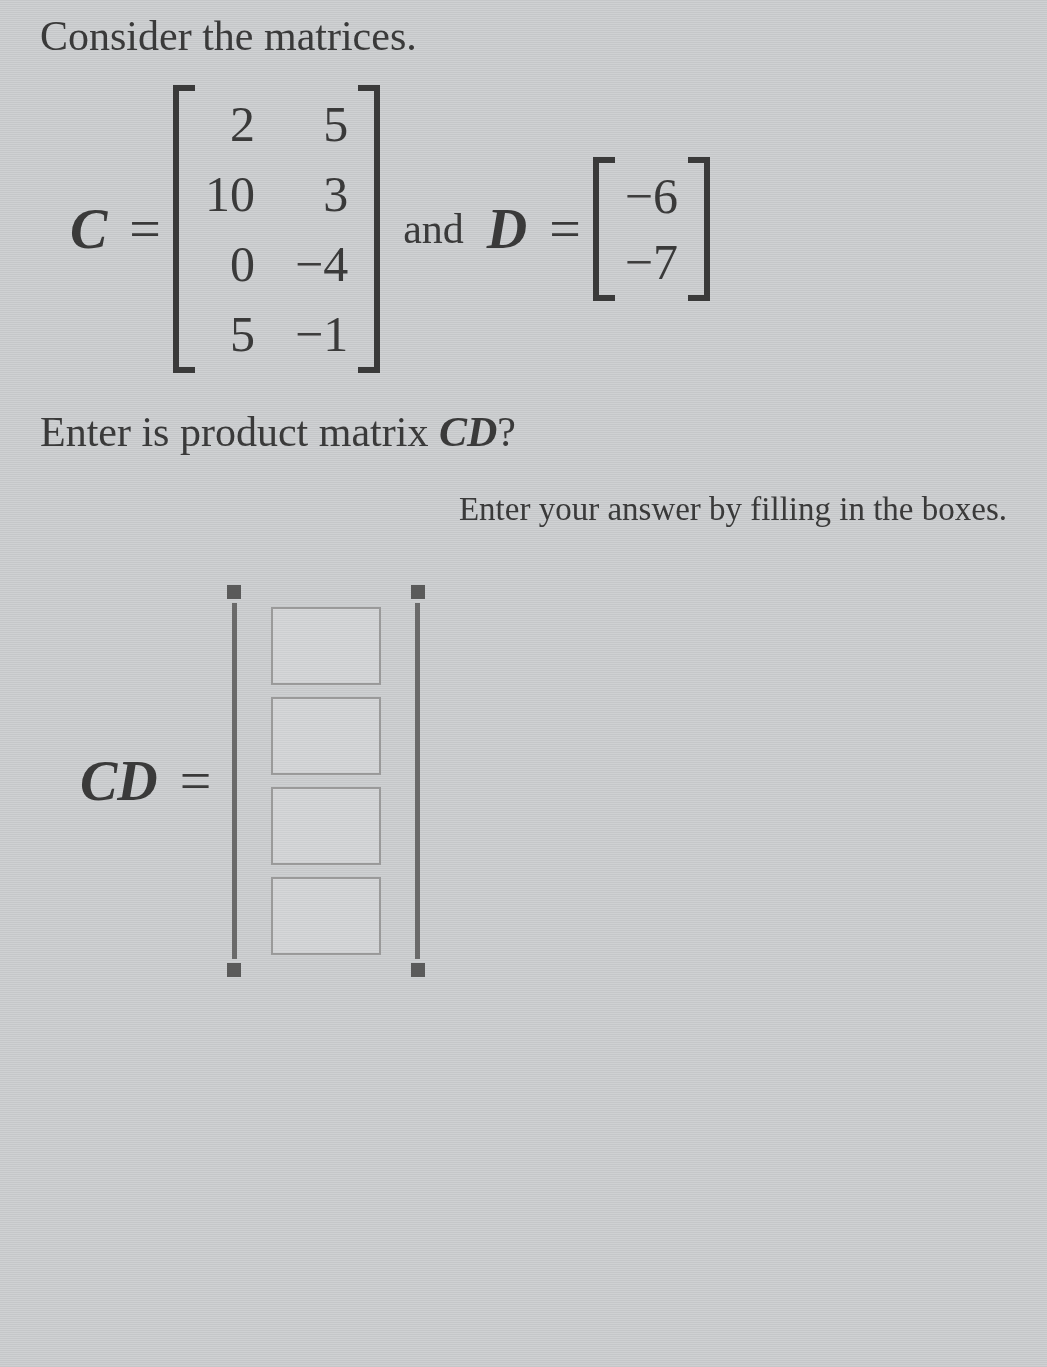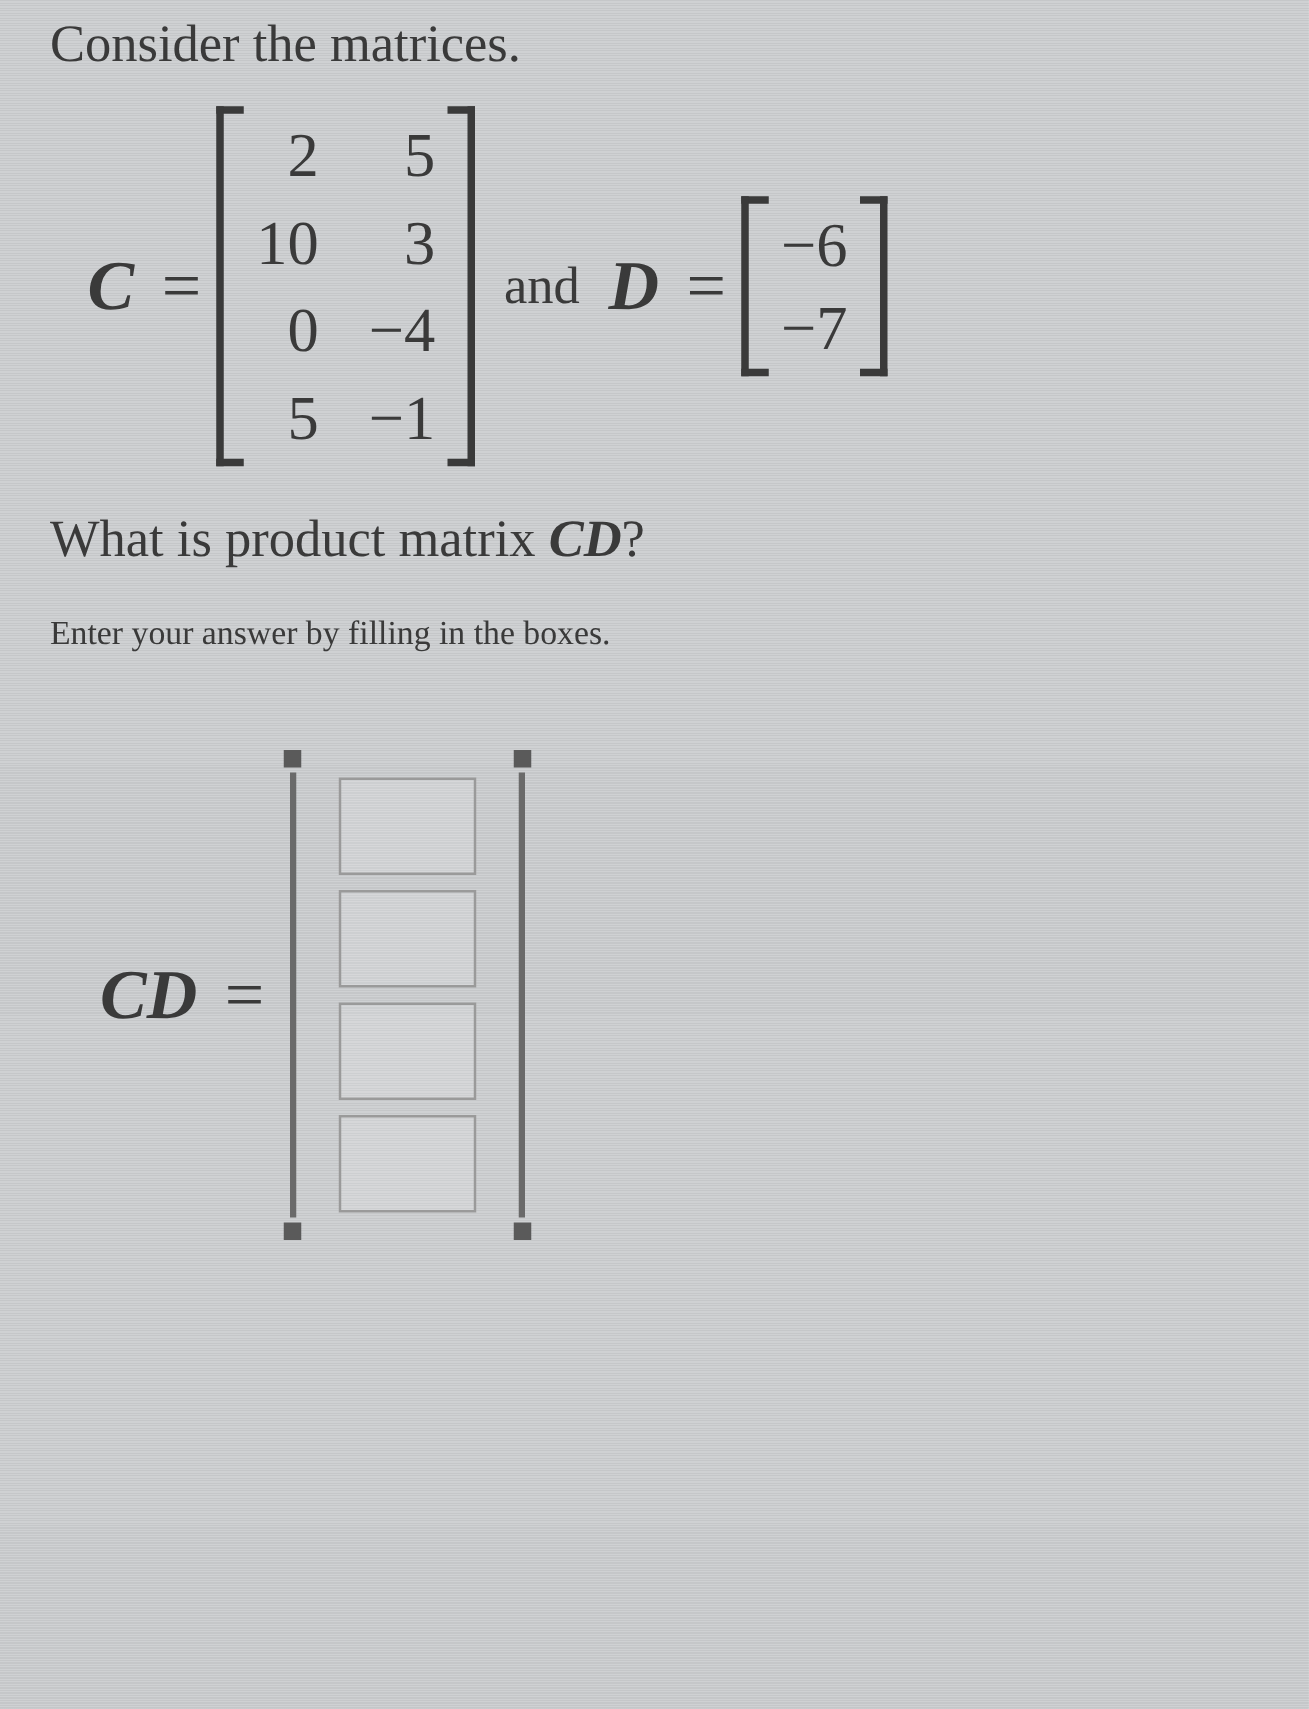--- a/index.html
+++ b/index.html
@@ -89,22 +89,23 @@
   }
   .question {
     font-size: 42px;
     margin-bottom: 35px;
   }
   .question .ital {
     font-style: italic;
     font-weight: bold;
   }
   .instr {
-    font-size: 27px;
-    margin-bottom: 78px;
+    font-size: 33px;
+    margin-bottom: 57px;
+    text-align: right;
   }
   .answer-row {
     display: flex;
     align-items: center;
     margin-left: 40px;
   }
   .ans-bracket {
     width: 22px;
     position: relative;
   }
@@ -186,21 +187,21 @@
         <span>−6</span>
         <span>−7</span>
       </div>
       <div class="bracket right">
           <div class="bar"></div>
         </div>
     </div>
   </div>
 
   <div class="question">
-    <span>What is product matrix </span><span class="ital">CD</span><span>?</span>
+    <span>Enter is product matrix </span><span class="ital">CD</span><span>?</span>
   </div>
 
   <div class="instr">Enter your answer by filling in the boxes.</div>
 
   <div class="answer-row">
     <span class="mvar">CD</span>
     <span class="eq">=</span>
     <div class="matrix">
       <div class="ans-bracket left">
         <div class="dot top"></div>

